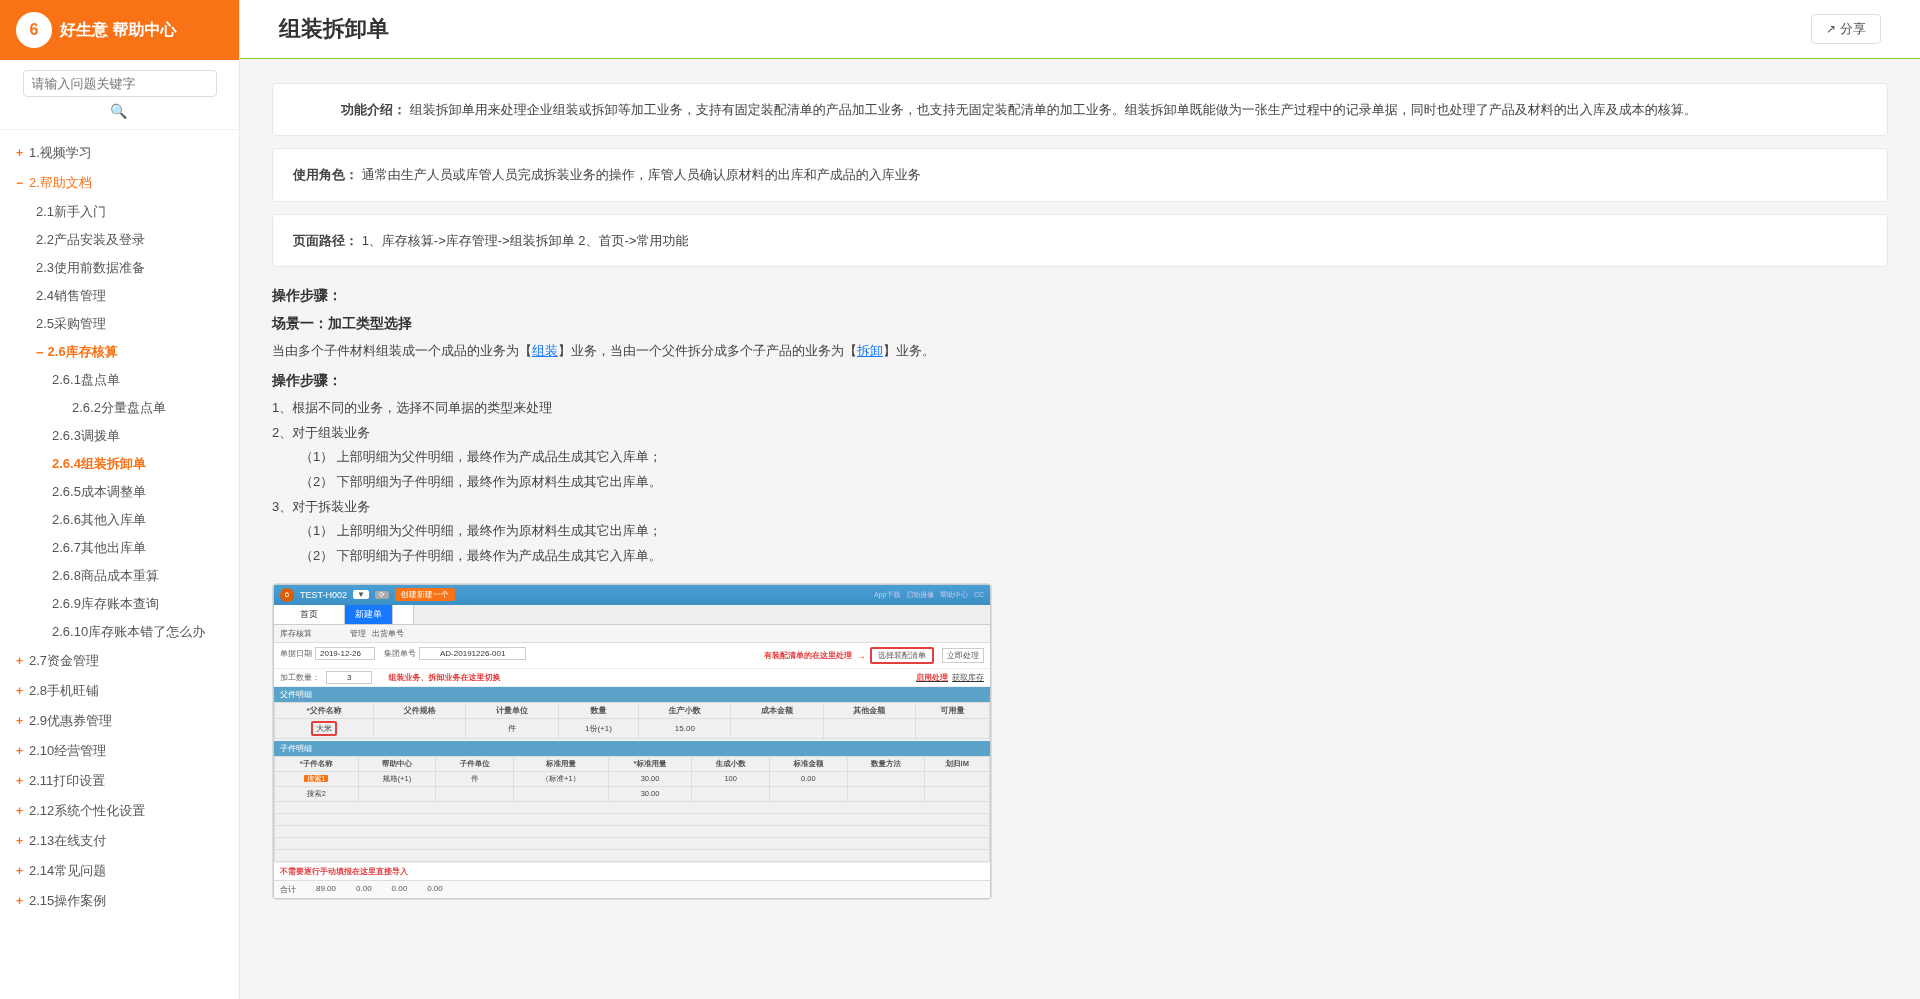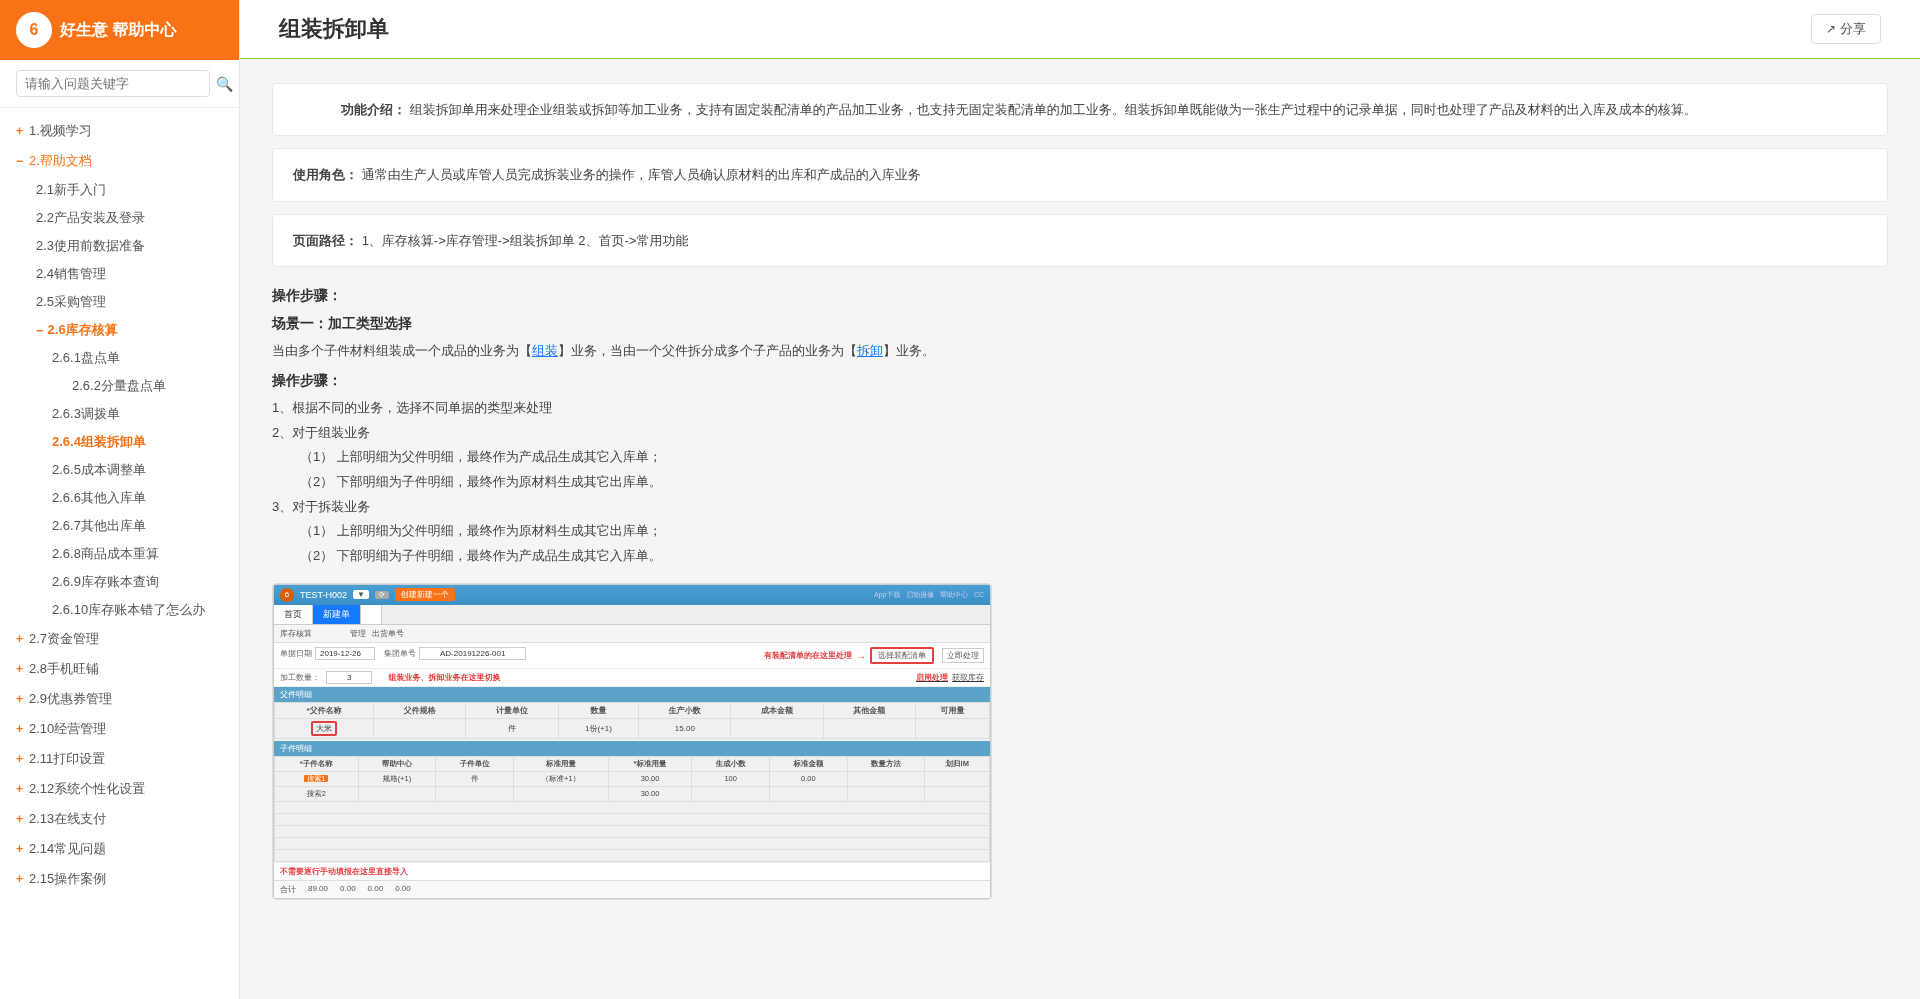--- a/index.html
+++ b/index.html
@@ -36,25 +36,26 @@
       color: #f97316;
       font-size: 16px;
       flex-shrink: 0;
     }
     #sidebar-title {
       color: #fff;
       font-size: 16px;
       font-weight: bold;
     }
     #search-box {
-      padding: 10px 16px;
+      padding: 10px 28px;
       border-bottom: 1px solid #f0f0f0;
       display: flex;
       align-items: center;
       gap: 6px;
+      flex-direction: column;
     }
     #search-input {
       flex: 1;
       border: 1px solid #ddd;
       border-radius: 4px;
       padding: 5px 8px;
       font-size: 13px;
       outline: none;
       color: #999;
     }
@@ -198,21 +199,21 @@
       color: #444;
       text-align: center;
     }
     .mock-footer-row {
       background: #f9f9f9;
       display: flex;
       padding: 3px 6px;
       font-size: 8px;
       color: #555;
       border-top: 1px solid #ddd;
-      gap: 12px;
+      gap: 20px;
     }
   </style>
 </head>
 <body>
 
 <div id="sidebar">
   <div id="sidebar-header">
     <div id="logo-circle">6</div>
     <span id="sidebar-title">好生意 帮助中心</span>
   </div>
@@ -344,21 +345,21 @@
               <span style="background:#fff; color:#555; border-radius:2px; padding:0 4px; font-size:8px;">▼</span>
               <span style="background:#aaa; color:#fff; border-radius:2px; padding:0 4px; font-size:7px;">⟳</span>
               <span style="background:#f97316; color:#fff; border-radius:2px; padding:1px 6px; font-size:8px;">创建新建一个</span>
             </div>
             <div class="mock-app-bar-right">
               <span style="font-size:7px; color:#cce;">App下载 &nbsp; 启动摄像 &nbsp; 帮助中心 &nbsp; CC</span>
             </div>
           </div>
 
           <div style="display:flex; background:#eee; border-bottom:1px solid #ccc;">
-            <div style="padding:3px 10px; font-size:9px; background:#fff; border-right:1px solid #ccc; cursor:pointer;">首页</div>
+            <div style="padding:3px 26px; font-size:9px; background:#fff; border-right:1px solid #ccc; cursor:pointer;">首页</div>
             <div style="padding:3px 10px; font-size:9px; background:#1677ff; color:#fff; border-right:1px solid #ccc; cursor:pointer;">新建单</div>
             <div style="padding:3px 10px; font-size:9px; background:#fff; border-right:1px solid #ccc; cursor:pointer;"></div>
           </div>
 
           <div style="background:#f5f5f5; padding:3px 6px; display:flex; align-items:center; gap:6px; border-bottom:1px solid #ddd;">
             <span style="font-size:8px; color:#555;">库存核算</span>
             <span style="font-size:8px; color:#555;margin-left:32px;">管理</span>
             <span style="font-size:8px; color:#555;">出货单号</span>
           </div>
 

